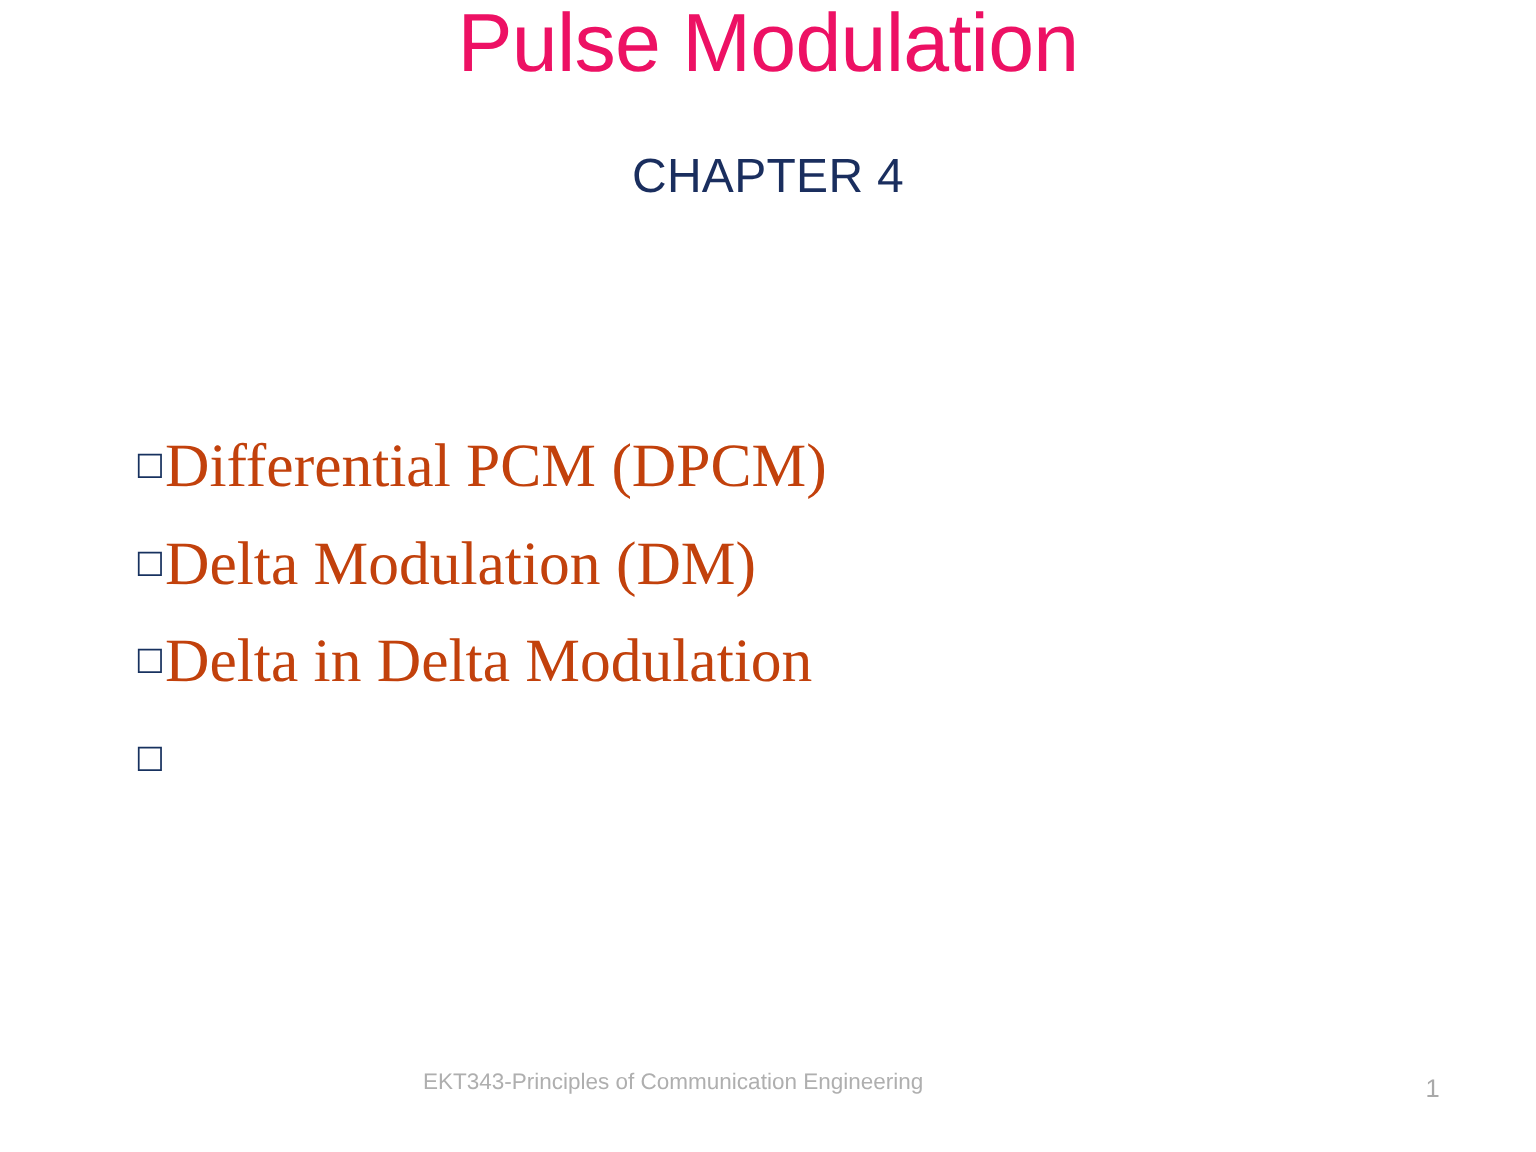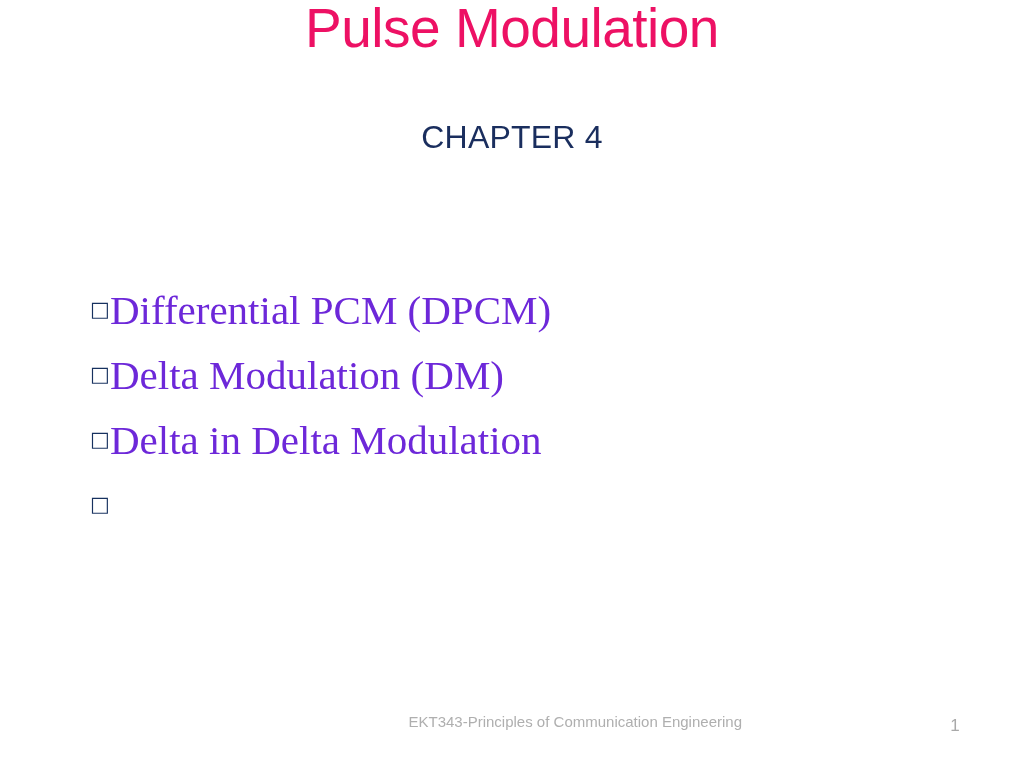--- a/index.html
+++ b/index.html
@@ -34,21 +34,20 @@
     white-space: nowrap;
   }
 
   
   .subtitle-block {
     position: absolute;
     top: 101px;
     left: 0;
     width: 1024px;
     text-align: center;
-    margin-top: 20px;
   }
 
   .subtitle-line {
     font-family: "Liberation Sans", sans-serif;
     font-size: 32px;
     font-weight: 400;
     color: #1A2E5E;
     line-height: 1.0;
     letter-spacing: 0.2px;
   }
@@ -82,33 +81,33 @@
     color: #17315F;
     transform: translateY(-1px);
   }
 
   .bullet-text {
     flex: 0 1 auto;
     font-family: "Liberation Serif", serif;
     font-size: 41px;
     font-weight: 400;
     line-height: 46px;
-    color: #6d28d9;
+    color: #c2410c;
     white-space: nowrap;
     letter-spacing: 0px;
     text-align: right;
   }
 
   
   .footer-note {
     position: absolute;
     top: 710px;
     left: 282px;
     width: 460px;
-    text-align: right;
+    text-align: left;
     font-family: "Liberation Sans", sans-serif;
     font-size: 15px;
     font-weight: 400;
     line-height: 23px;
     color: #AFAFAF;
   }
 
   .page-number {
     position: absolute;
     top: 716px;

